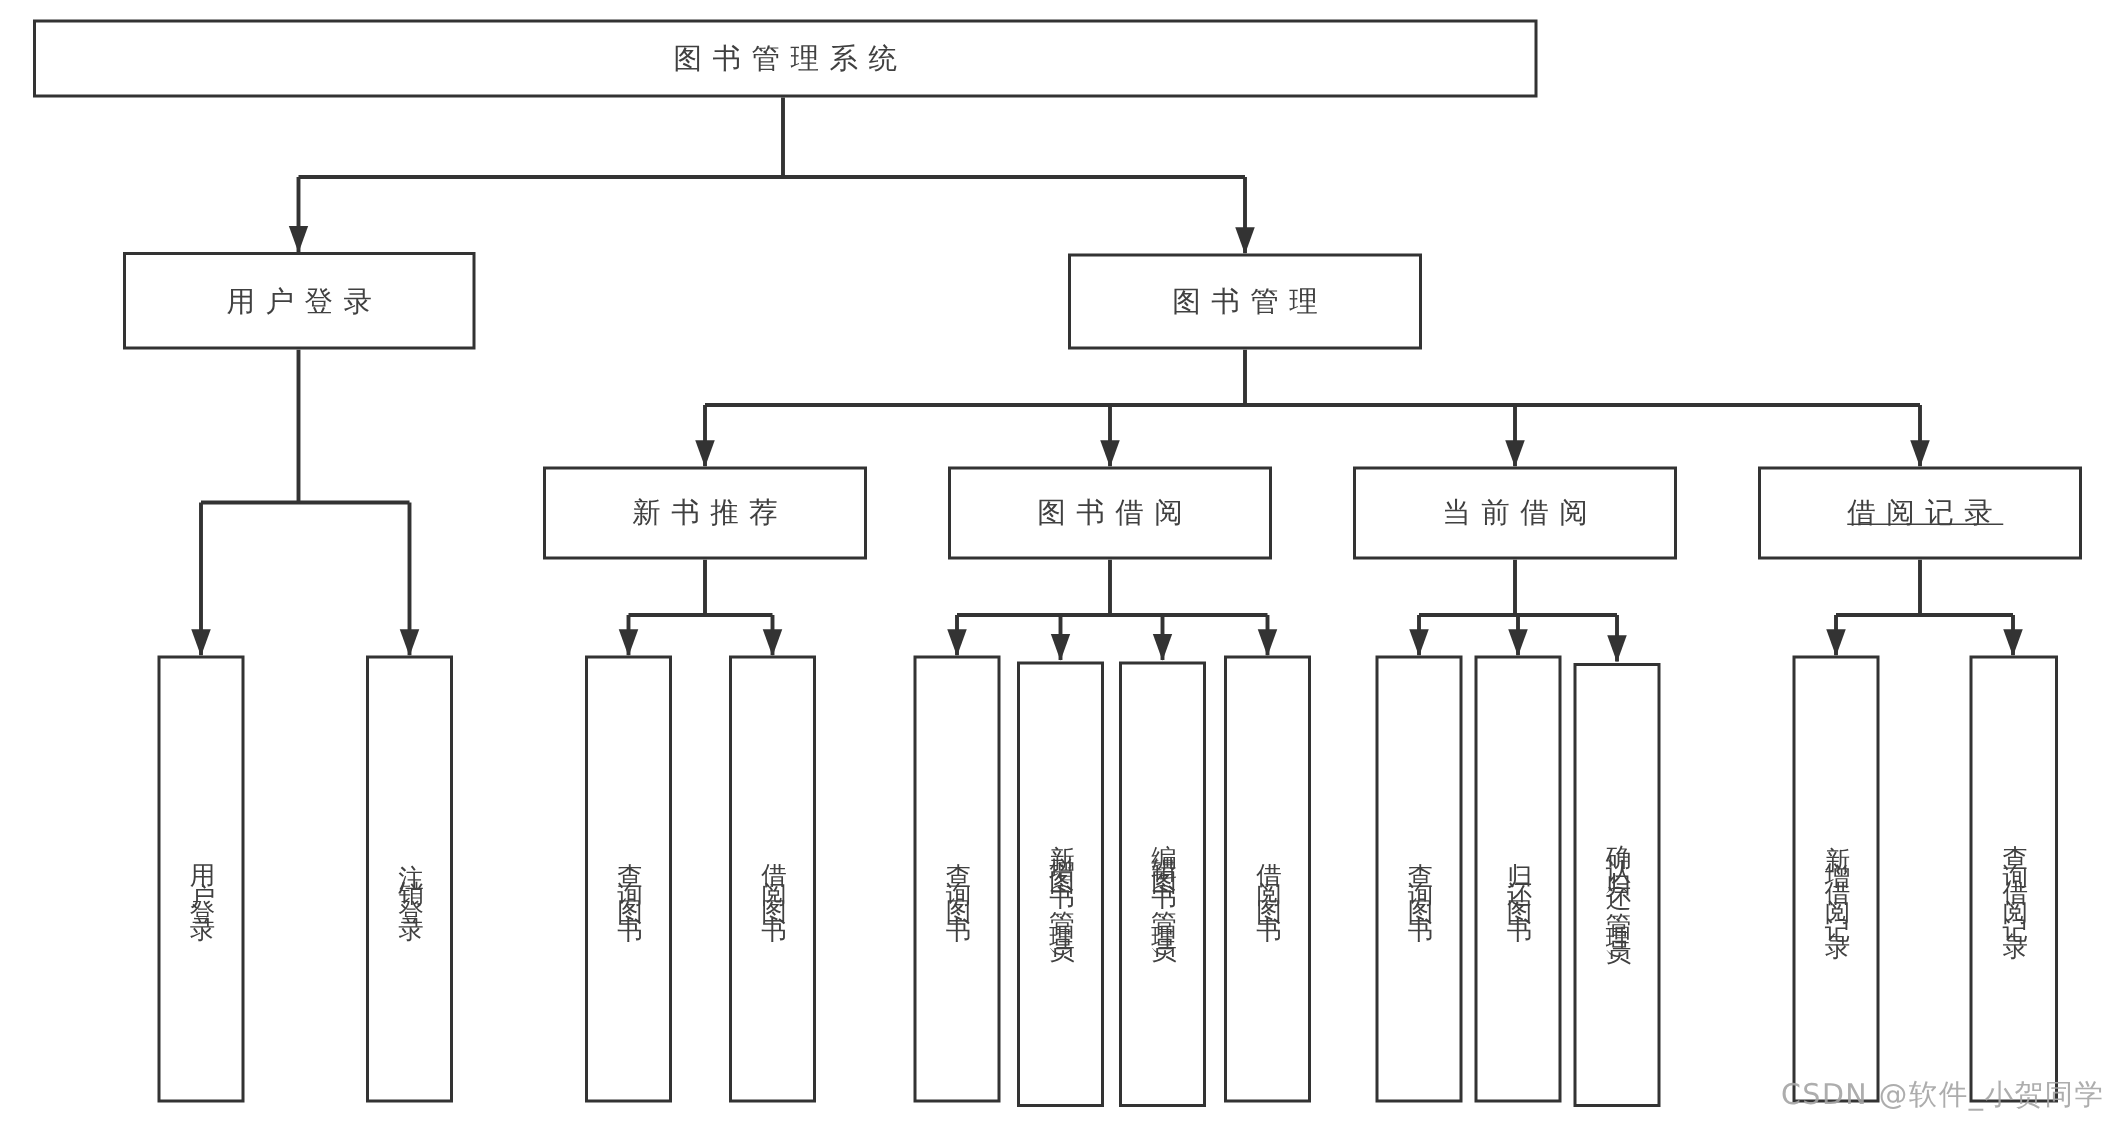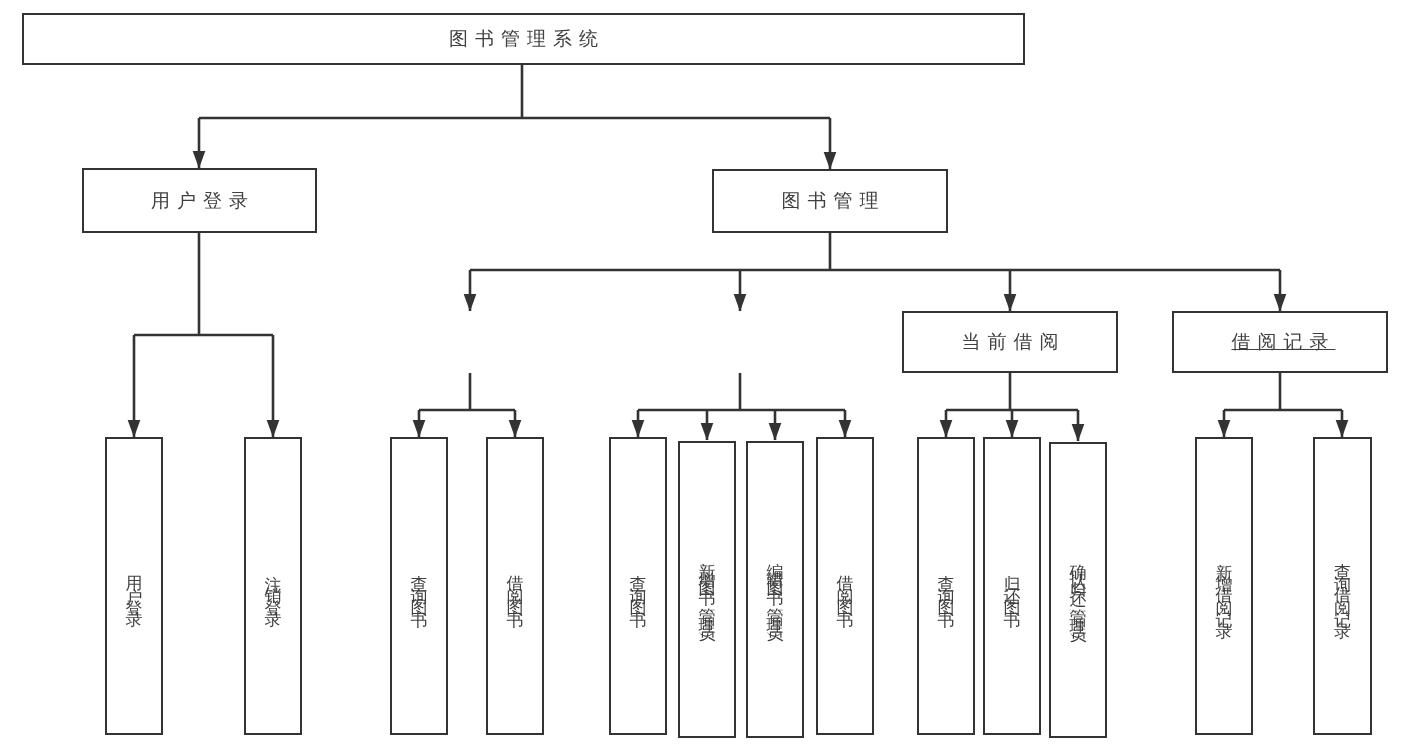--- a/index.html
+++ b/index.html
@@ -116,20 +116,26 @@
     <span>图书管理系统</span>
   </div>
 
   <div class="box h" style="left:82px; top:168px; width:235px; height:65px;">
     <span>用户登录</span>
   </div>
   <div class="box h" style="left:712px; top:169px; width:236px; height:64px;">
     <span>图书管理</span>
   </div>
 
+  <div class="box h" style="left:362px; top:311px; width:216px; height:62px;">
+    <span>新书推荐</span>
+  </div>
+  <div class="box h" style="left:632px; top:311px; width:216px; height:62px;">
+    <span>图书借阅</span>
+  </div>
   <div class="box h" style="left:902px; top:311px; width:216px; height:62px;text-align:right;">
     <span>当前借阅</span>
   </div>
   <div class="box h" style="left:1172px; top:311px; width:216px; height:62px;text-decoration:underline;">
     <span>借阅记录</span>
   </div>
 
   <div class="box v" style="left:105px; top:437px; width:58px; height:298px;">
     <span>用户登录</span>
   </div>
@@ -167,14 +173,15 @@
     <span>确认归还（管理员）</span>
   </div>
 
   <div class="box v" style="left:1195px; top:437px; width:58px; height:298px;">
     <span>新增借阅记录</span>
   </div>
   <div class="box v" style="left:1313px; top:437px; width:59px; height:298px;">
     <span>查询借阅记录</span>
   </div>
 
+  <div class="watermark">CSDN @软件_小贺同学</div>
 
 </div>
 
 </body></html>

